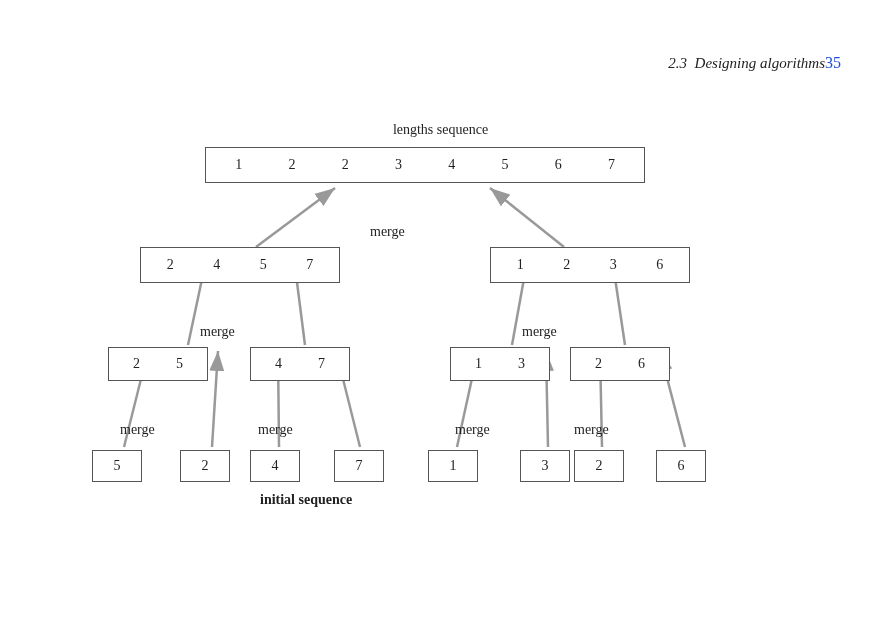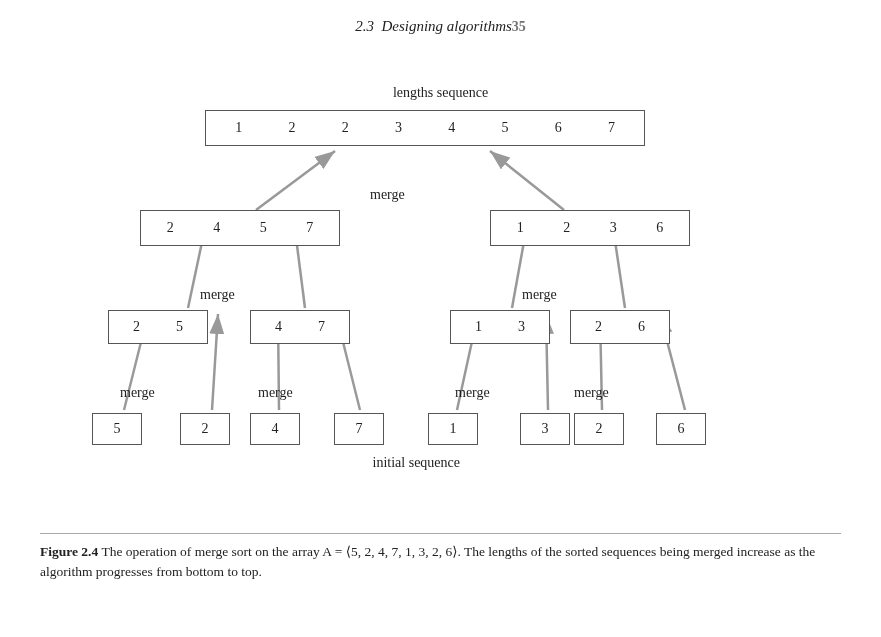--- a/index.html
+++ b/index.html
@@ -14,35 +14,35 @@
 
     .page {
       width: 881px;
       min-height: 637px;
       padding: 18px 40px 20px 40px;
       position: relative;
     }
 
     .page-header {
       display: flex;
-      justify-content: center;
+      justify-content: flex-end;
       align-items: baseline;
       margin-bottom: 10px;
+      margin-top: 36px;
     }
 
     .section-label {
       font-style: italic;
       font-size: 15px;
       color: #222;
     }
 
     .page-number {
-      font-size: 14px;
-      color: #737373;
-      font-weight: bold;
+      font-size: 16px;
+      color: #1d4ed8;
     }
 
     .diagram-area {
       position: relative;
       width: 100%;
       height: 480px;
       margin-top: 0px;
     }
 
     
@@ -231,20 +231,17 @@
     </div>
 
     <div class="box" style="top:368px; left:534px; width:50px; height:32px; justify-content:center;">
       <span>2</span>
     </div>
 
     <div class="box" style="top:368px; left:616px; width:50px; height:32px; justify-content:center;">
       <span>6</span>
     </div>
 
-    <div class="label" style="top:410px; left:220px; width:200px; text-align:right;">initial sequence</div>
+    <div class="label" style="top:410px; left:220px; width:200px; text-align:left;font-weight:bold;">initial sequence</div>
 
   </div>
 
-  <div class="figure-caption">
-    <span class="caption-bold">Figure 2.4</span><span>  The operation of merge sort on the array A = ⟨5, 2, 4, 7, 1, 3, 2, 6⟩. The lengths of the sorted sequences being merged increase as the algorithm progresses from bottom to top.</span>
-  </div>
 </div>
 
 </body></html>

